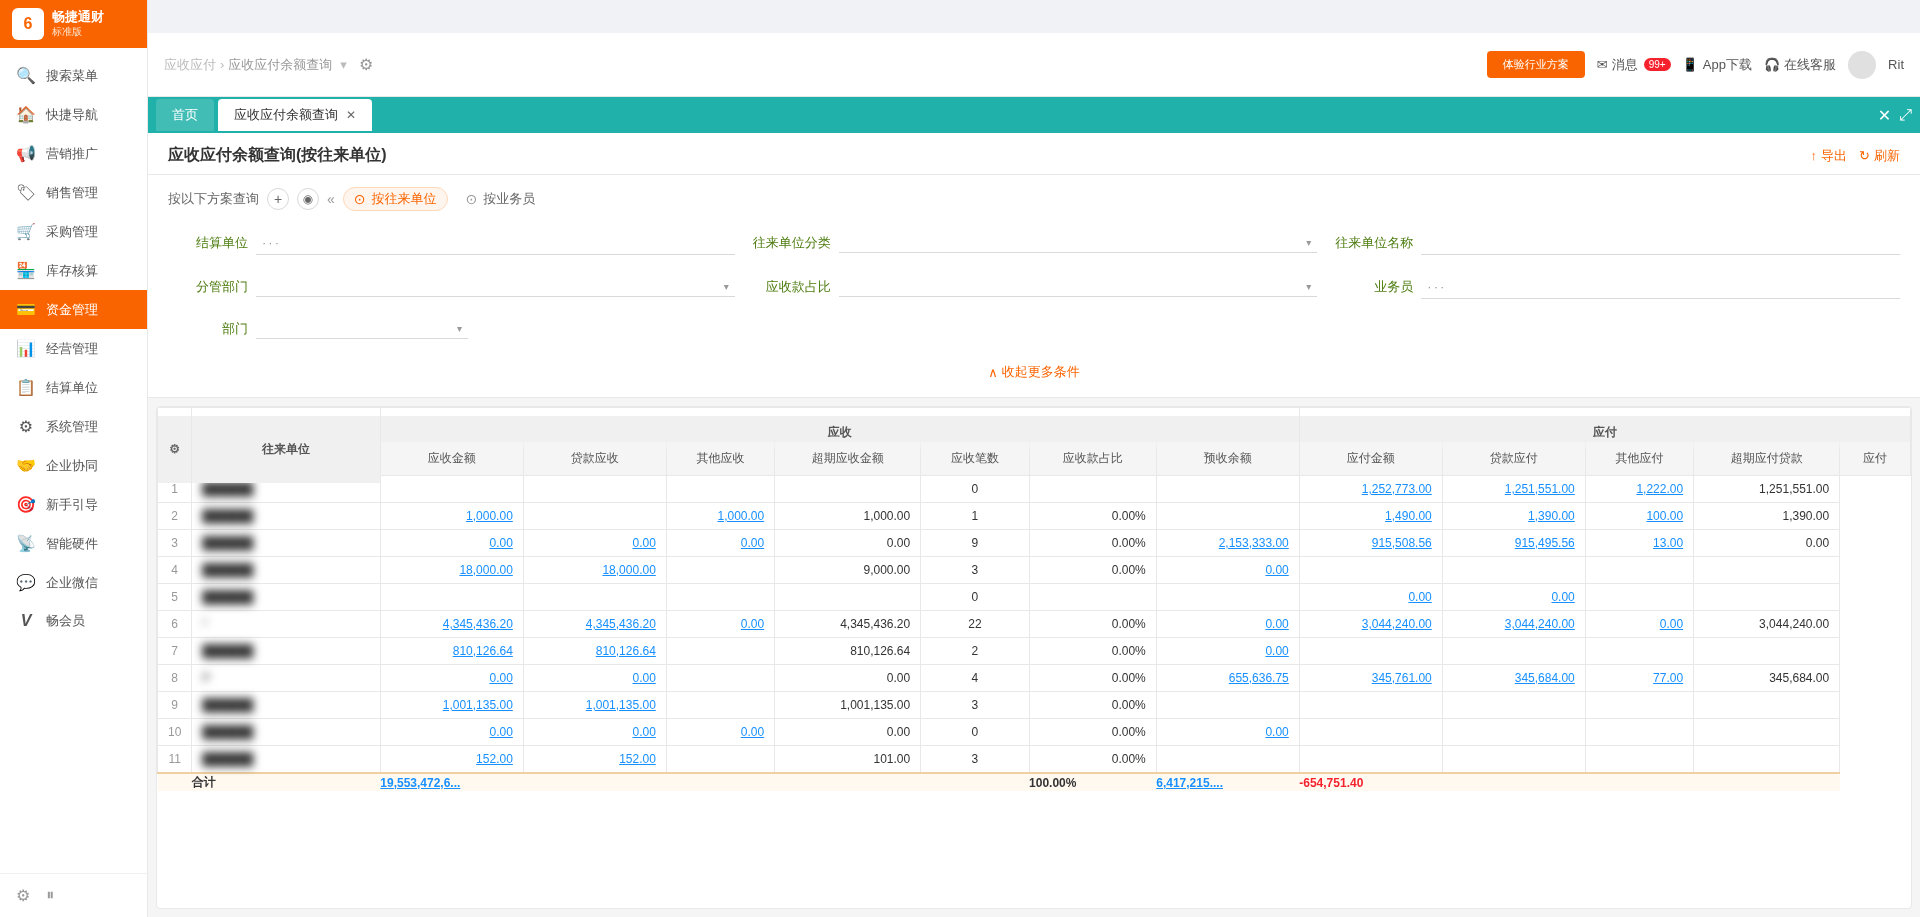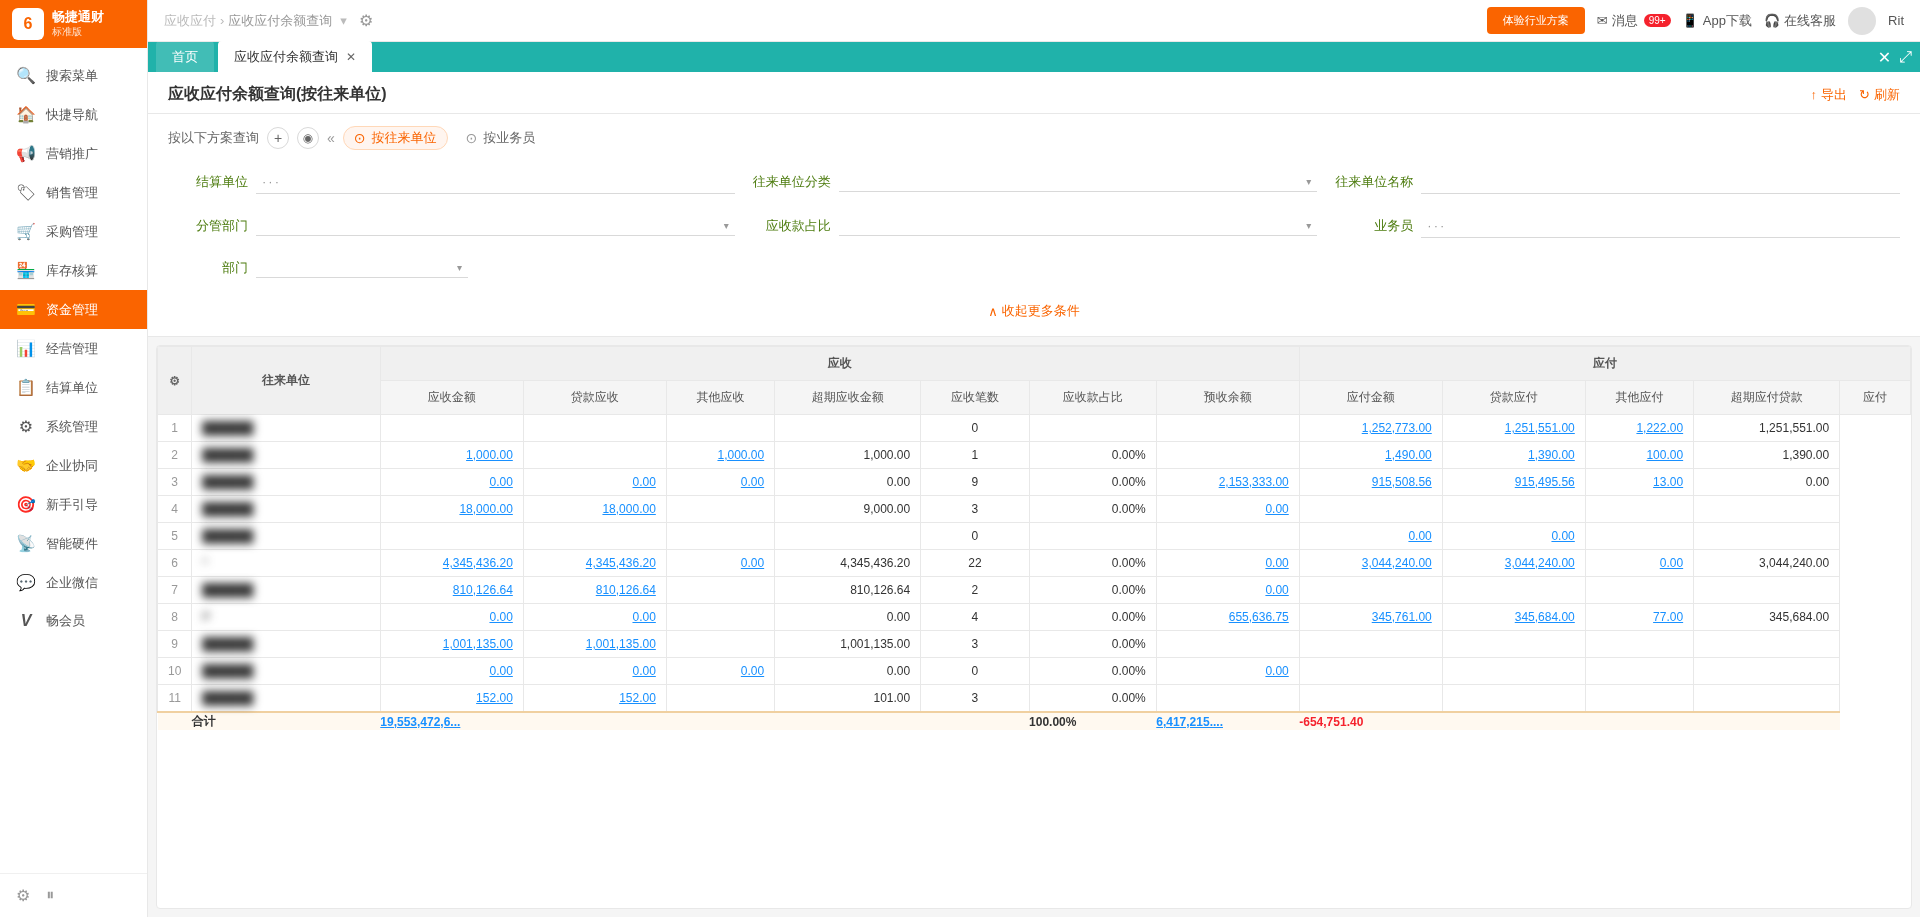--- a/index.html
+++ b/index.html
@@ -19,30 +19,30 @@
     .sidebar-item.active { background: #fa6400; color: #fff; border-radius: 0; }
     .sidebar-item .s-icon { font-size: 16px; width: 20px; text-align: center; }
     .sidebar-item .s-label { font-size: 13px; }
     .sidebar-footer { padding: 12px 16px; display: flex; gap: 16px; border-top: 1px solid #f0f0f0; }
     .sidebar-footer span { color: #999; font-size: 16px; cursor: pointer; }
 
     
     .main { flex: 1; display: flex; flex-direction: column; overflow: hidden; }
 
     
-    .top-header { height: 42px; background: #fff; border-bottom: 1px solid #e8e8e8; display: flex; align-items: center; padding: 0 16px; gap: 12px; }
+    .top-header { height: 64px; background: #fff; border-bottom: 1px solid #e8e8e8; display: flex; align-items: center; padding: 0 16px; gap: 12px; margin-top: 33px; }
     .header-breadcrumb { color: #999; font-size: 13px; display: flex; align-items: center; gap: 4px; flex: 1; }
     .btn-trial { background: #fa6400; color: #fff; border: none; border-radius: 4px; padding: 6px 16px; font-size: 11px; cursor: pointer; }
     .header-icon-btn { display: flex; align-items: center; gap: 4px; color: #555; cursor: pointer; font-size: 13px; }
     .badge { background: #f5222d; color: #fff; border-radius: 10px; font-size: 10px; padding: 1px 5px; margin-left: 2px; }
     .user-avatar { width: 28px; height: 28px; background: #e0e0e0; border-radius: 50%; }
     .user-name { color: #555; font-size: 13px; }
 
     
-    .tab-bar { height: 30px; background: #20b2aa; display: flex; align-items: center; padding: 0 8px; gap: 4px; }
+    .tab-bar { height: 36px; background: #20b2aa; display: flex; align-items: center; padding: 0 8px; gap: 4px; }
     .tab-item { height: 32px; padding: 0 16px; display: flex; align-items: center; gap: 8px; cursor: pointer; border-radius: 4px 4px 0 0; font-size: 13px; color: #fff; }
     .tab-item.home { background: rgba(255,255,255,0.15); }
     .tab-item.active { background: #fff; color: #333; }
     .tab-close { color: #666; font-size: 12px; cursor: pointer; }
     .tab-bar-actions { margin-left: auto; display: flex; gap: 8px; }
     .tab-bar-btn { color: #fff; font-size: 16px; cursor: pointer; background: none; border: none; }
 
     
     .page-content { flex: 1; background: #f5f5f5; overflow: hidden; display: flex; flex-direction: column; }
 
@@ -74,21 +74,21 @@
     .filter-input { flex: 1; border: none; border-bottom: 1px solid #d9d9d9; padding: 4px 6px; font-size: 13px; color: #333; outline: none; background: transparent; }
     .filter-select { flex: 1; border: none; border-bottom: 1px solid #d9d9d9; padding: 4px 6px; font-size: 13px; color: #333; outline: none; background: transparent; display: flex; align-items: center; justify-content: space-between; cursor: pointer; }
     .filter-dots { color: #999; cursor: pointer; letter-spacing: 2px; }
     .chevron-down { color: #999; font-size: 10px; }
     .filter-row-collapse { display: flex; justify-content: center; padding: 4px 0; }
     .collapse-btn { color: #fa6400; font-size: 13px; cursor: pointer; display: flex; align-items: center; gap: 4px; }
 
     
     .table-area { flex: 1; overflow: auto; padding: 0; background: #fff; margin: 8px; border: 1px solid #e8e8e8; border-radius: 4px; }
     table { width: 100%; border-collapse: collapse; font-size: 12px; }
-    thead tr th { background: #f5f5f5; border: 1px solid #e8e8e8; padding: 8px 10px; text-align: center; color: #555; font-weight: normal; white-space: nowrap; position: sticky; top: 0; z-index: 1; }
+    thead tr th { background: #f5f5f5; border: 1px solid #e8e8e8; padding: 8px 10px; text-align: center; color: #555; font-weight: normal; white-space: nowrap; position: sticky; top: 8px; z-index: 1; }
     thead tr.group-header th { background: #f0f0f0; font-weight: bold; }
     tbody tr td { border: 1px solid #e8e8e8; padding: 6px 10px; text-align: right; color: #333; white-space: nowrap; }
     tbody tr td.left { text-align: left; }
     tbody tr td.center { text-align: center; }
     .link-text { color: #1890ff; text-decoration: underline; cursor: pointer; }
     .tfoot-row td { background: #fff9f0; font-weight: bold; border-top: 2px solid #f0d0a0; }
     .row-num { color: #999; text-align: center; }
     .blurred { filter: blur(4px); user-select: none; }
     .settings-icon { color: #666; cursor: pointer; }
 

